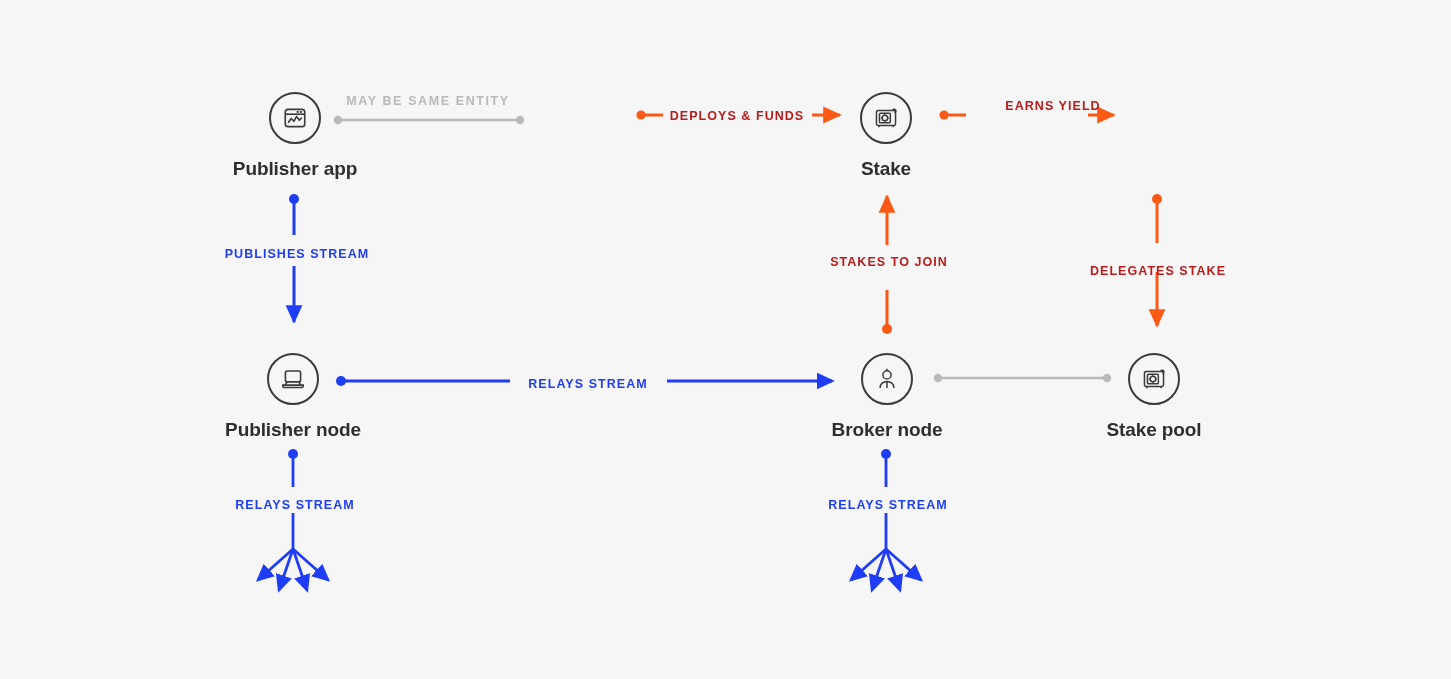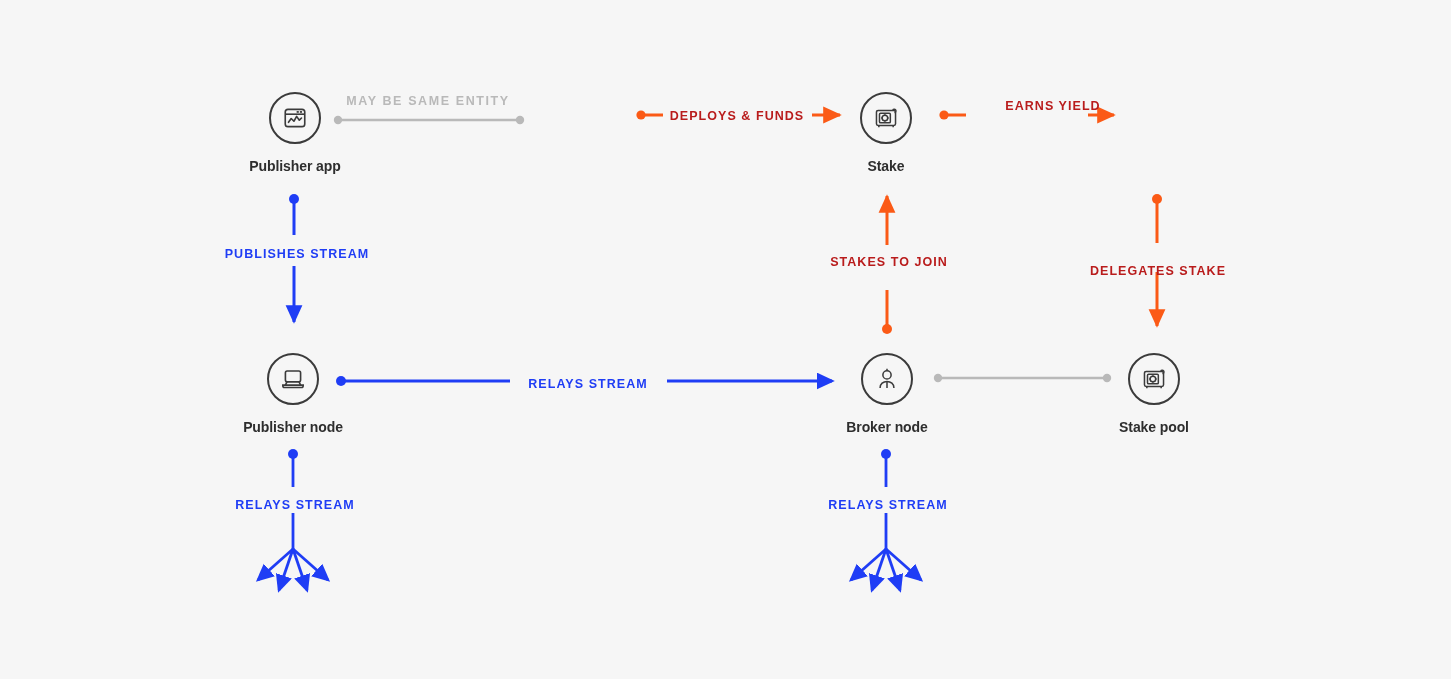--- a/index.html
+++ b/index.html
@@ -33,21 +33,21 @@
     border-radius: 50%;
     display: flex;
     align-items: center;
     justify-content: center;
     background: #f6f6f6;
     box-sizing: border-box;
   }
   .node .circle svg { display: block; }
   .node .caption {
     margin-top: 14px;
-    font-size: 14px;
+    font-size: 19px;
     font-weight: bold;
     color: #2e2e2e;
     letter-spacing: -0.1px;
     white-space: nowrap;
   }
   .edge-label {
     position: absolute;
     font-size: 12.5px;
     font-weight: bold;
     letter-spacing: 1.05px;

